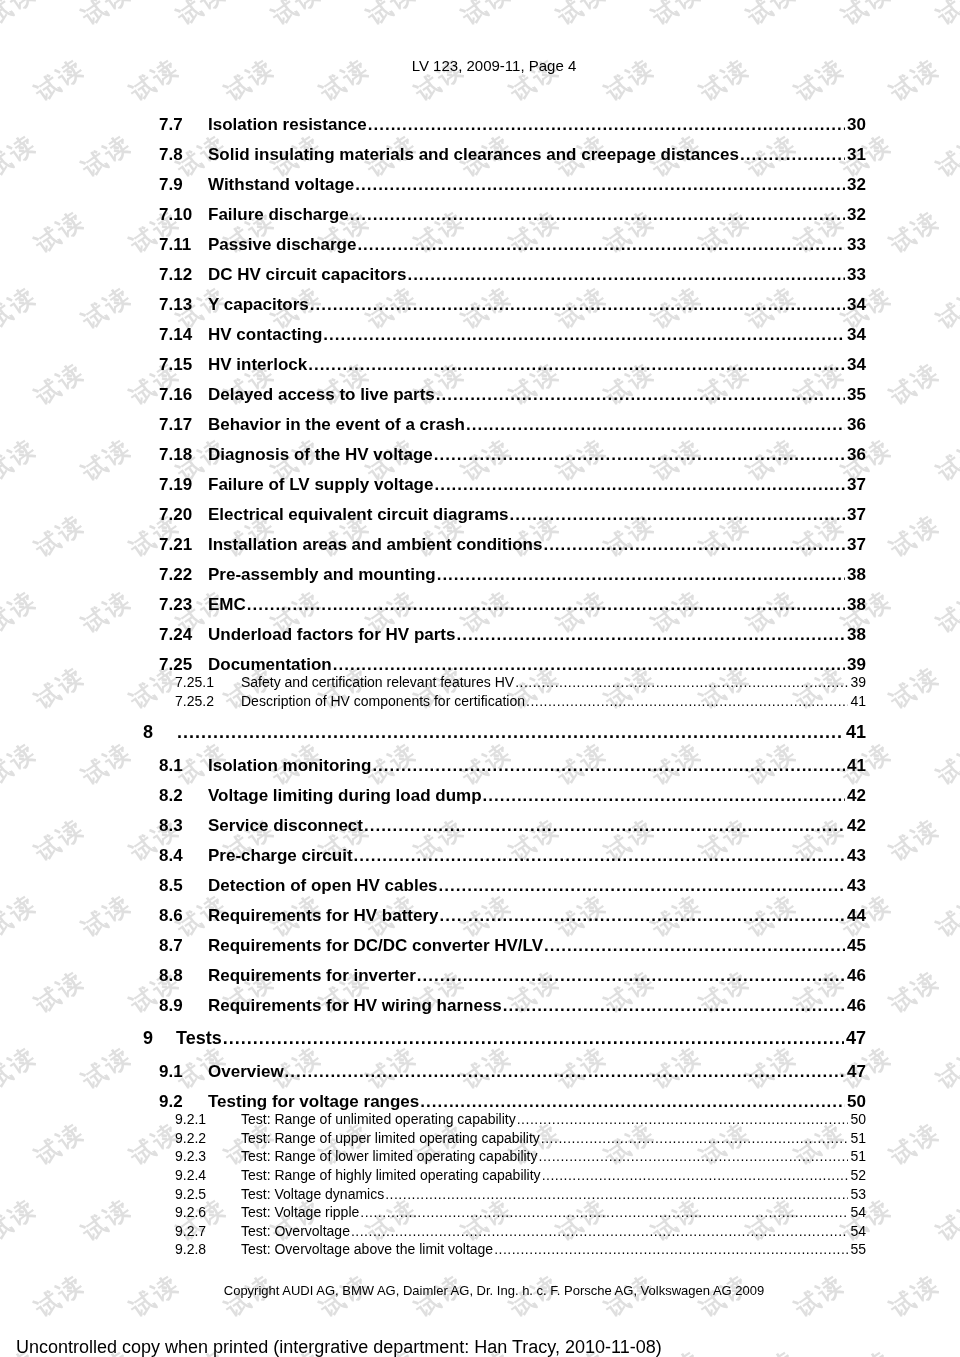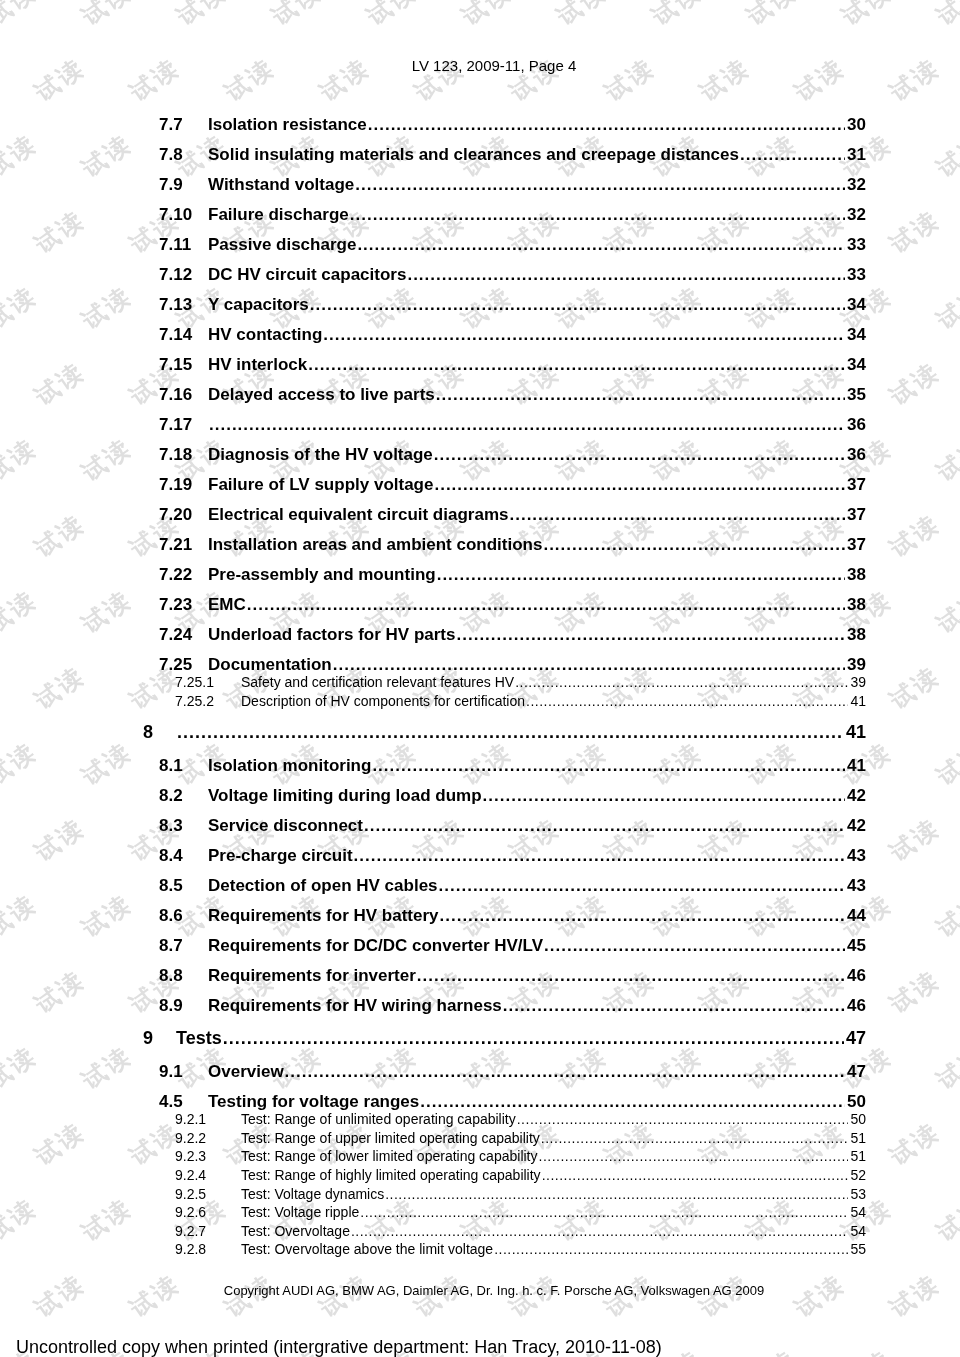--- a/index.html
+++ b/index.html
@@ -343,20 +343,21 @@
         <span class="page-num">34</span>
       </div>
       <div class="row lvl2">
         <span class="num">7.16</span>
         <span class="title">Delayed access to live parts</span>
         <span class="dots">............................................................................................................................................................................................................................</span>
         <span class="page-num">35</span>
       </div>
       <div class="row lvl2">
         <span class="num">7.17</span>
+        <span class="title">Behavior in the event of a crash</span>
         <span class="dots">............................................................................................................................................................................................................................</span>
         <span class="page-num">36</span>
       </div>
       <div class="row lvl2">
         <span class="num">7.18</span>
         <span class="title">Diagnosis of the HV voltage</span>
         <span class="dots">............................................................................................................................................................................................................................</span>
         <span class="page-num">36</span>
       </div>
       <div class="row lvl2">
@@ -478,21 +479,21 @@
         <span class="dots">............................................................................................................................................................................................................................</span>
         <span class="page-num">47</span>
       </div>
       <div class="row lvl2">
         <span class="num">9.1</span>
         <span class="title">Overview</span>
         <span class="dots">............................................................................................................................................................................................................................</span>
         <span class="page-num">47</span>
       </div>
       <div class="row lvl2">
-        <span class="num">4.5</span>
+        <span class="num">9.2</span>
         <span class="title">Testing for voltage ranges</span>
         <span class="dots">............................................................................................................................................................................................................................</span>
         <span class="page-num">50</span>
       </div>
       <div class="row lvl3">
         <span class="num">9.2.1</span>
         <span class="title">Test: Range of unlimited operating capability</span>
         <span class="dots">............................................................................................................................................................................................................................</span>
         <span class="page-num">50</span>
       </div>

